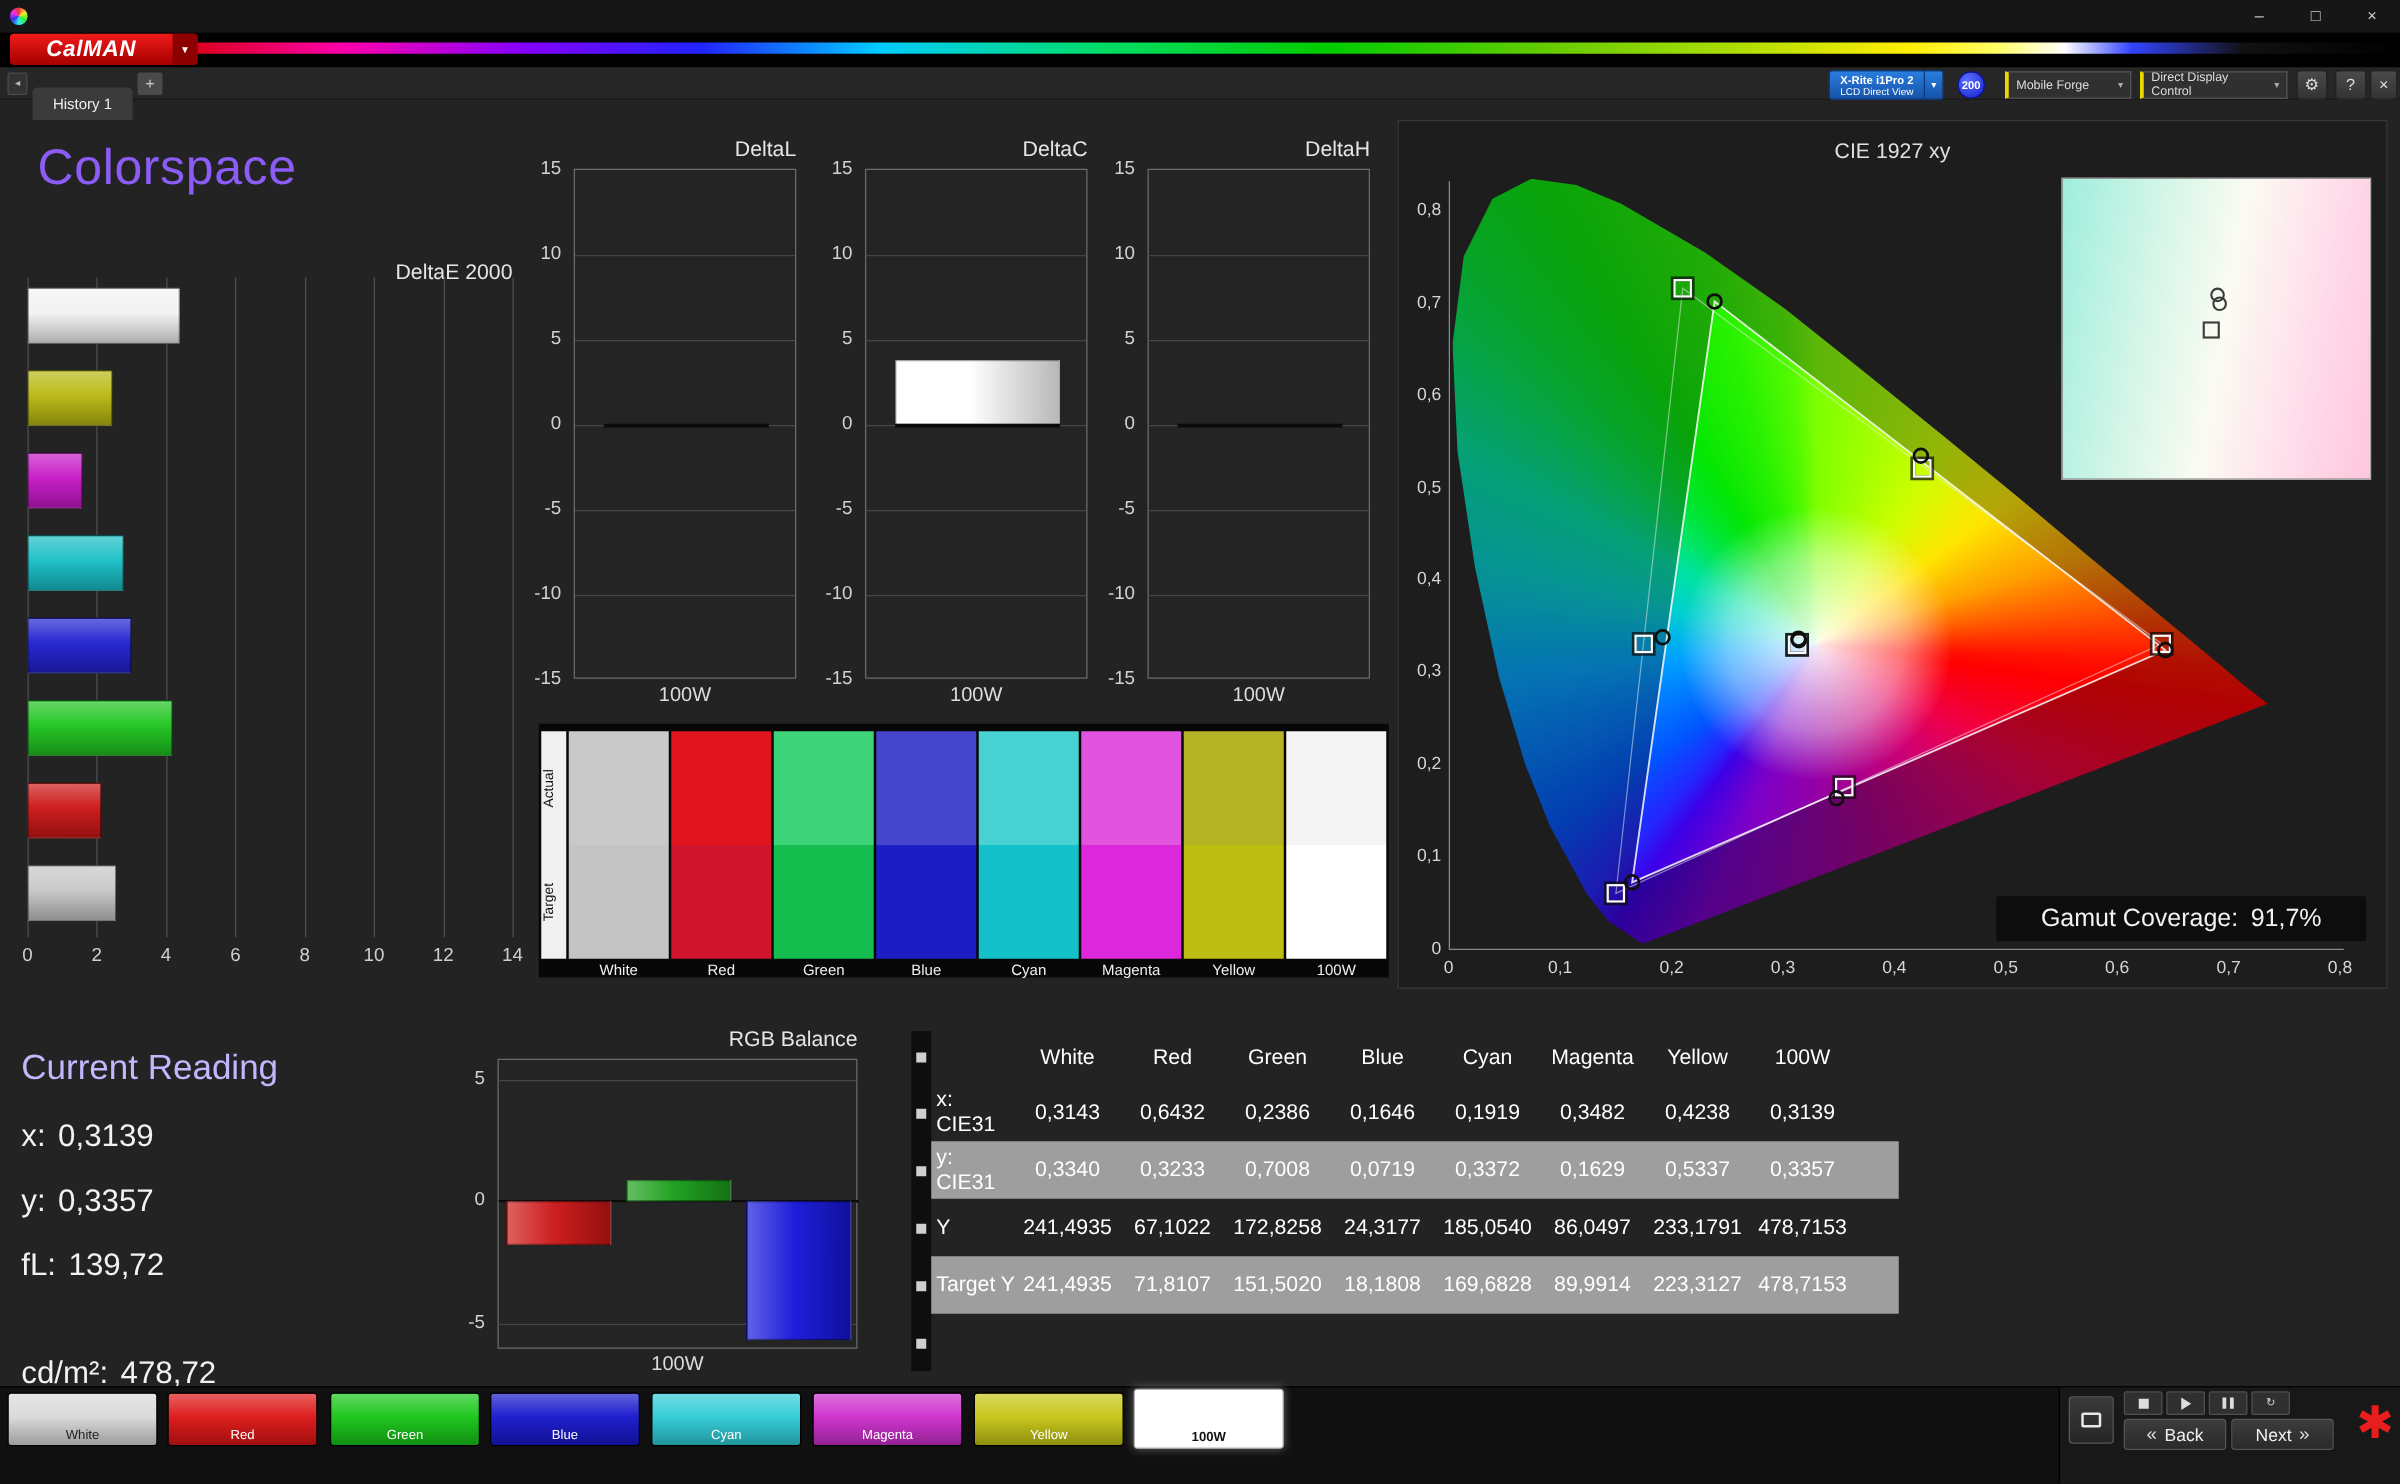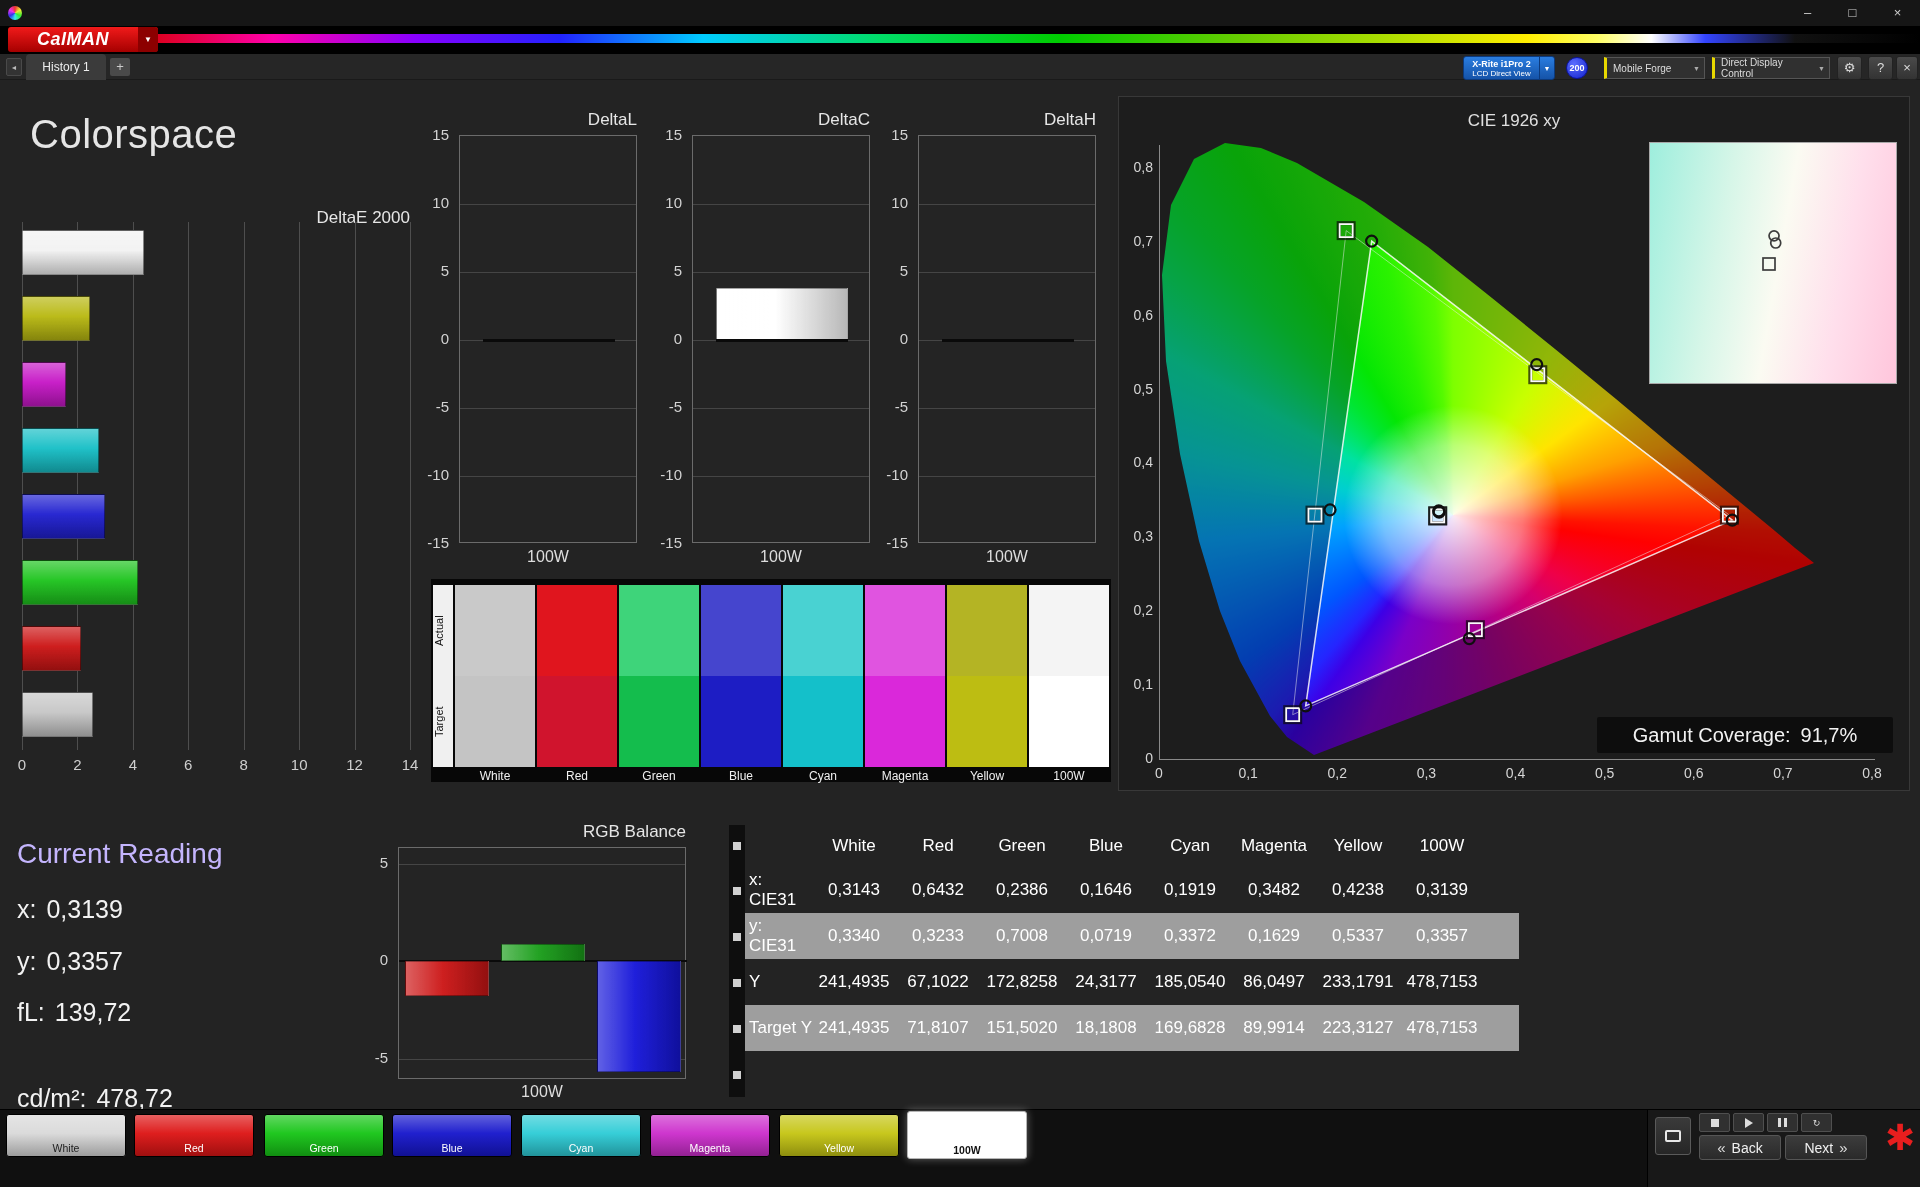--- a/index.html
+++ b/index.html
@@ -20,39 +20,39 @@
     background:linear-gradient(90deg,#d40000 0%,#ff00aa 8%,#8800ff 16%,#2222ff 24%,#00ccff 32%,#00dd66 42%,#00cc00 52%,#66cc00 62%,#aadd00 70%,#ffee00 78%,#ffff66 82%,#ffffff 85%,#3344ff 88%,#111 93%,#000 100%);}
   #logo{position:absolute;left:8px;top:1px;width:150px;height:25px;border-radius:3px;
     background:linear-gradient(180deg,#f11a1a,#a50000);display:flex;align-items:center;}
   #logo-text{flex:1;text-align:center;color:#fff;font-size:18px;font-weight:bold;font-style:italic;letter-spacing:0.5px;}
   #logo-menu{width:20px;height:25px;background:#8c0000;border-radius:0 3px 3px 0;color:#fff;font-size:8px;
     display:flex;align-items:center;justify-content:center;}
 
   
   #tabbar{position:absolute;left:0;top:54px;width:1920px;height:26px;background:#262626;border-bottom:1px solid #1a1a1a;}
   #collapse-btn{position:absolute;left:6px;top:4px;width:16px;height:18px;background:#333;border:1px solid #4a4a4a;border-radius:2px;color:#bbb;font-size:7px;text-align:center;line-height:17px;}
-  #history-tab{position:absolute;left:26px;top:0;width:80px;height:26px;background:#3b3b3b;border-radius:4px 4px 0 0;color:#eee;font-size:12px;text-align:center;line-height:26px;}
+  #history-tab{position:absolute;left:26px;top:16px;width:80px;height:26px;background:#3b3b3b;border-radius:4px 4px 0 0;color:#eee;font-size:12px;text-align:center;line-height:26px;}
   #addtab-btn{position:absolute;left:110px;top:4px;width:20px;height:18px;background:#4a4a4a;border-radius:2px;color:#ccc;font-size:13px;text-align:center;line-height:17px;}
   #meter-btn{position:absolute;left:1463px;top:2px;width:92px;height:24px;border-radius:3px;display:flex;
     background:linear-gradient(180deg,#2a7de0,#1553a8);border:1px solid #0c3a7d;color:#fff;}
   #meter-text{flex:1;text-align:center;padding-top:2px;}
   #meter-text .l1{font-size:9px;font-weight:bold;line-height:10px;}
   #meter-text .l2{font-size:8px;line-height:9px;}
   #meter-arrow{width:15px;border-left:1px solid #0c3a7d;display:flex;align-items:center;justify-content:center;font-size:7px;}
   #badge-200{position:absolute;left:1566px;top:3px;width:22px;height:22px;border-radius:50%;
     background:radial-gradient(circle at 35% 30%,#5a6dff,#1423cc);border:1px solid #0a12a0;
     color:#fff;font-size:9px;font-weight:bold;text-align:center;line-height:21px;}
   .dd{position:absolute;top:3px;height:22px;background:#303030;border:1px solid #555;border-left:3px solid #e8d800;
     color:#ddd;font-size:10px;display:flex;align-items:center;padding:0 4px 0 6px;}
   .dd .arrow{margin-left:auto;font-size:7px;color:#aaa;padding-left:5px;}
   .tool-btn{position:absolute;top:2px;width:25px;height:24px;background:linear-gradient(180deg,#4a4a4a,#333);
     border:1px solid #222;border-radius:3px;color:#ddd;font-size:13px;text-align:center;line-height:22px;}
 
   
-  #page-title{position:absolute;left:30px;top:112px;font-size:40px;font-weight:400;color:#e5e5e5;letter-spacing:0.5px;}
+  #page-title{position:absolute;left:30px;top:112px;font-size:40px;font-weight:400;color:#8b5cf6;letter-spacing:0.5px;}
 
   
   .chart-title{position:absolute;text-align:right;font-size:17px;color:#e6e6e6;}
   .chart-xlabel{position:absolute;text-align:center;font-size:16px;color:#ddd;}
   .plot{position:absolute;background:#242424;}
   .vgrid{position:absolute;top:0;bottom:0;width:1px;background:#4e4e4e;}
   .hgrid{position:absolute;left:0;right:0;height:1px;background:#454545;}
   .hbar{position:absolute;left:0;border:1px solid rgba(0,0,0,0.45);border-radius:1px;}
   .vbar{position:absolute;border:1px solid rgba(0,0,0,0.35);}
   .zeroline{position:absolute;background:#0a0a0a;}
@@ -321,21 +321,21 @@
         <div class="patch-name">Yellow</div>
       </div>
       <div class="patch-col" style="left: 598px;">
         <div class="patch patch-actual" style="background: rgb(244, 244, 244);"></div>
         <div class="patch patch-target" style="background: rgb(255, 255, 255);"></div>
         <div class="patch-name">100W</div>
       </div>
     </div>
 
   <div id="cie-panel">
-    <div id="cie-title">CIE 1926 xy</div>
+    <div id="cie-title">CIE 1927 xy</div>
     <div id="cie-plot">
       <div class="cie-fill cie-dim"></div>
       <div class="cie-fill" id="cie-triang" style="clip-path: polygon(573.3px 379.1px, 212.7px 100.1px, 146.7px 564.9px);"></div>
       <svg id="cie-svg" width="715" height="622" viewBox="0 0 715 622">
           <polygon points="570.4,374.1 187.2,89.6 133.7,573.7" class="tri-target"></polygon>
           <polygon points="573.3,379.1 212.7,100.1 146.7,564.9" class="tri-measured"></polygon>
           <rect x="271.193875" y="367.369" width="15" height="15" class="sq-outer"></rect>
           <rect x="272.193875" y="368.369" width="13" height="13" class="sq-inner"></rect>
           <rect x="562.9" y="366.63" width="15" height="15" class="sq-outer"></rect>
           <rect x="563.9" y="367.63" width="13" height="13" class="sq-inner"></rect>

